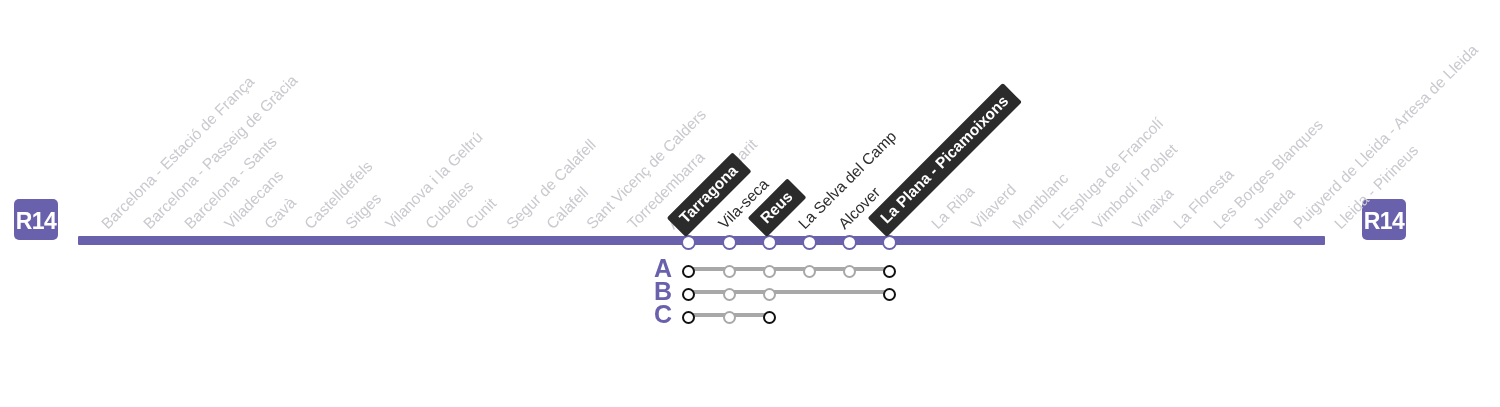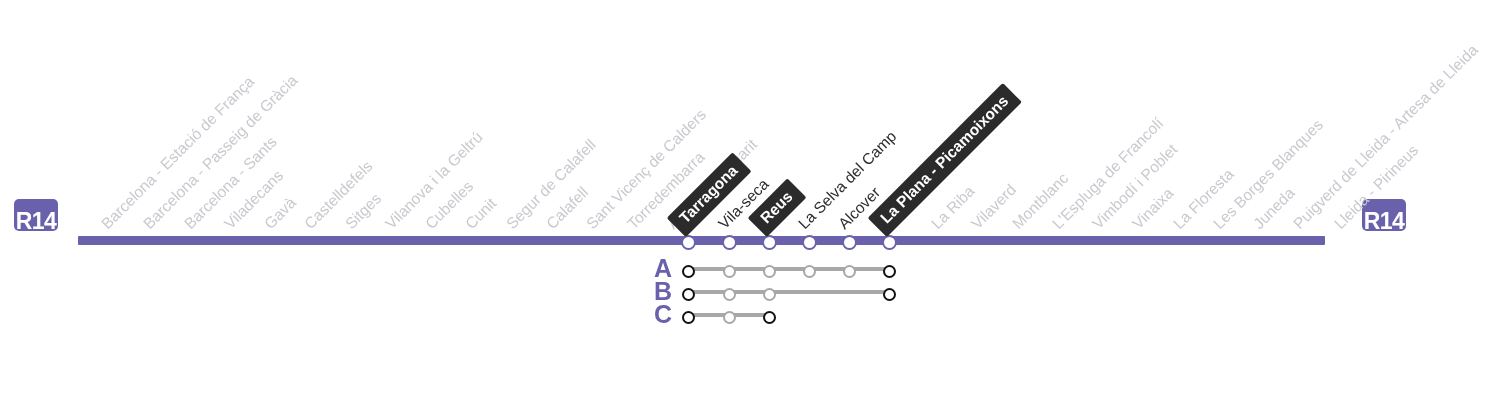--- a/index.html
+++ b/index.html
@@ -15,21 +15,21 @@
     width: 1500px;
     height: 407px;
     background: #ffffff;
     overflow: hidden;
   }
 
   
   .route-badge {
     position: absolute;
     width: 44px;
-    height: 32px;
+    height: 41px;
     border-radius: 5px;
     background: #6a61ad;
     color: #ffffff;
     font-size: 23px;
     font-weight: bold;
     line-height: 44px;
     text-align: center;
     letter-spacing: -0.5px;
   }
   #badge-left  { left: 14px;   top: 199px; }

